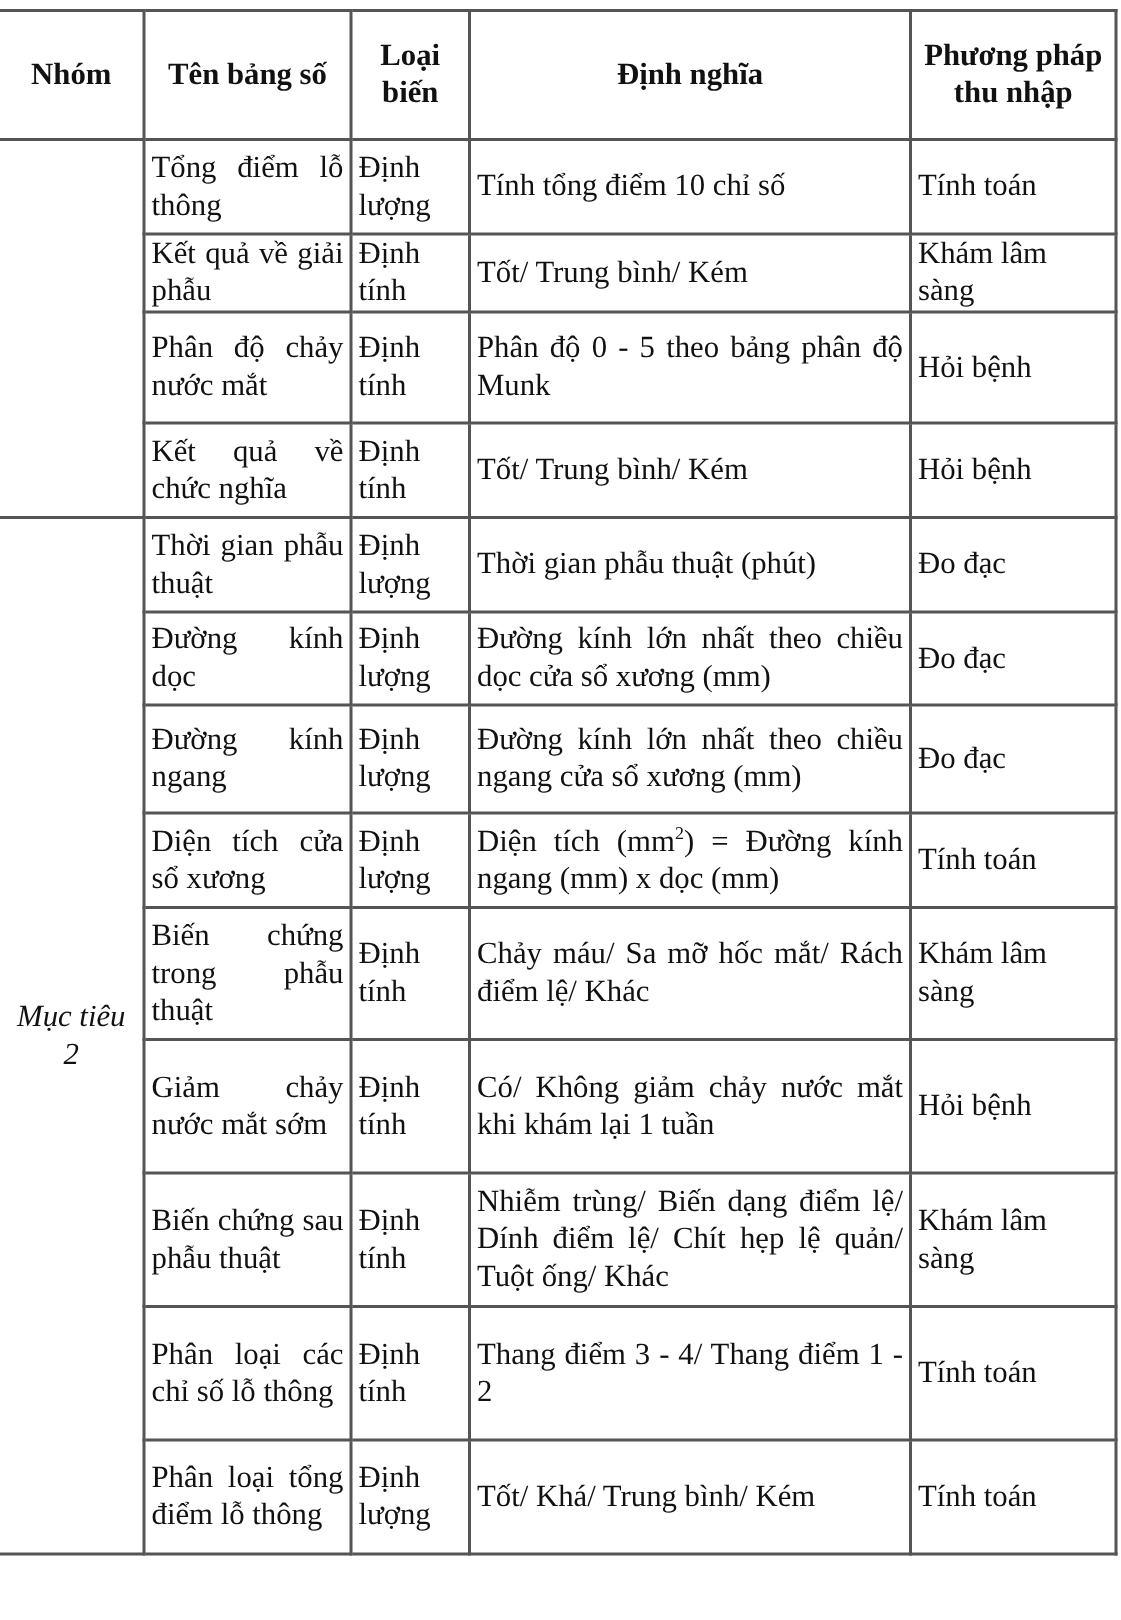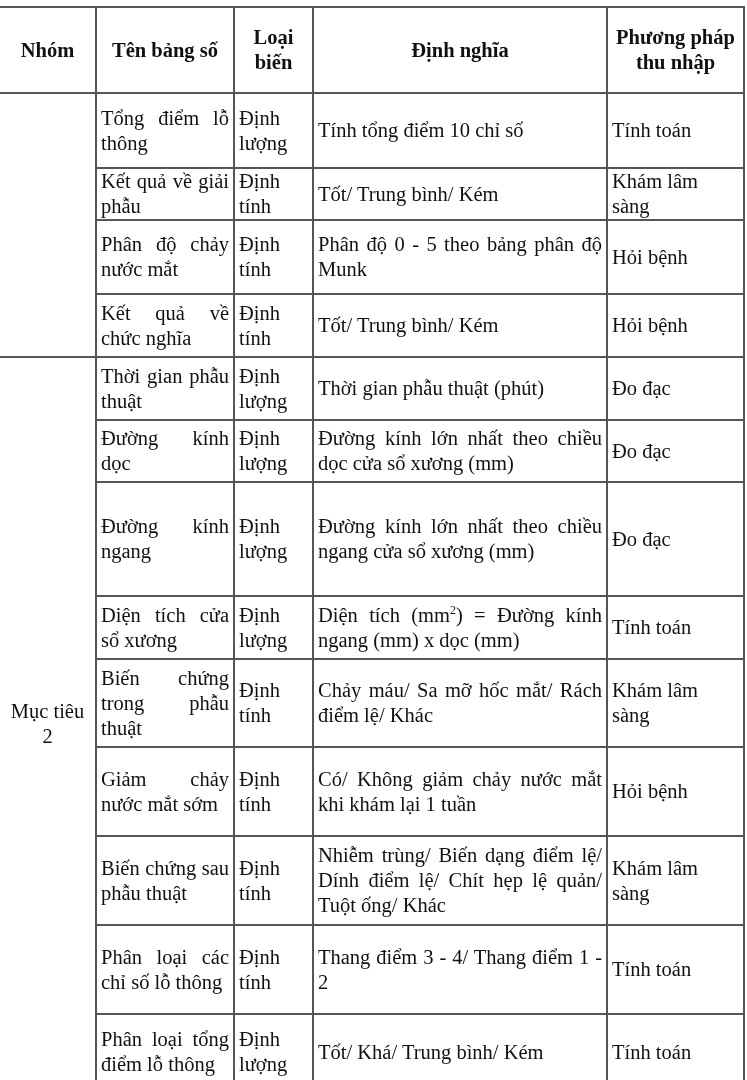--- a/index.html
+++ b/index.html
@@ -2,21 +2,21 @@
 <html><head>
 <meta charset="utf-8">
 <style>
   html, body { margin:0; padding:0; background:#ffffff; }
   body { width:747px; height:1080px; overflow:hidden; position:relative;
          font-family:"Liberation Serif", "DejaVu Serif", serif; color:#111; }
   table.vt { position:absolute; left:0; top:6px; border-collapse:collapse; table-layout:fixed; width:744px; }
   table.vt td, table.vt th { border:2px solid #555; padding:0 4px 0 4px; font-size:20.5px; line-height:25px; vertical-align:middle; }
   table.vt th { font-weight:bold; text-align:center; font-size:20.5px; line-height:25px; }
   table.vt tr > *:first-child { border-left:none; }
-  .c-group { text-align:center; }
+  .c-group { text-align:center;font-style:italic; }
   .c-name { text-align:justify; text-align-last:left; }
   .c-def { text-align:justify; }
   .c-type, .c-method { text-align:left; }
   sup { font-size:12px; line-height:0; }
 </style>
 </head>
 <body>
 
 <table class="vt">
   <colgroup>
@@ -29,21 +29,21 @@
   <thead>
     <tr style="height:86px">
       <th>Nhóm</th>
       <th>Tên bảng số</th>
       <th>Loại biến</th>
       <th>Định nghĩa</th>
       <th>Phương pháp thu nhập</th>
     </tr>
   </thead>
   <tbody>
-    <tr style="height:75px">
+    <tr style="height:63px">
       <td rowspan="4" class="c-group"></td>
       <td class="c-name">Tổng điểm lỗ thông</td>
       <td class="c-type">Định lượng</td>
       <td class="c-def">Tính tổng điểm 10 chỉ số</td>
       <td class="c-method">Tính toán</td>
     </tr>
     <tr style="height:46px">
       <td class="c-name">Kết quả về giải phẫu</td>
       <td class="c-type">Định tính</td>
       <td class="c-def">Tốt/ Trung bình/ Kém</td>
@@ -67,21 +67,21 @@
       <td class="c-type">Định lượng</td>
       <td class="c-def">Thời gian phẫu thuật (phút)</td>
       <td class="c-method">Đo đạc</td>
     </tr>
     <tr style="height:62px">
       <td class="c-name">Đường kính dọc</td>
       <td class="c-type">Định lượng</td>
       <td class="c-def">Đường kính lớn nhất theo chiều dọc cửa sổ xương (mm)</td>
       <td class="c-method">Đo đạc</td>
     </tr>
-    <tr style="height:114px">
+    <tr style="height:72px">
       <td class="c-name">Đường kính ngang</td>
       <td class="c-type">Định lượng</td>
       <td class="c-def">Đường kính lớn nhất theo chiều ngang cửa sổ xương (mm)</td>
       <td class="c-method">Đo đạc</td>
     </tr>
     <tr style="height:63px">
       <td class="c-name">Diện tích cửa sổ xương</td>
       <td class="c-type">Định lượng</td>
       <td class="c-def"><span>Diện tích (mm</span><sup>2</sup><span>) = Đường kính ngang (mm) x dọc (mm)</span></td>
       <td class="c-method">Tính toán</td>

